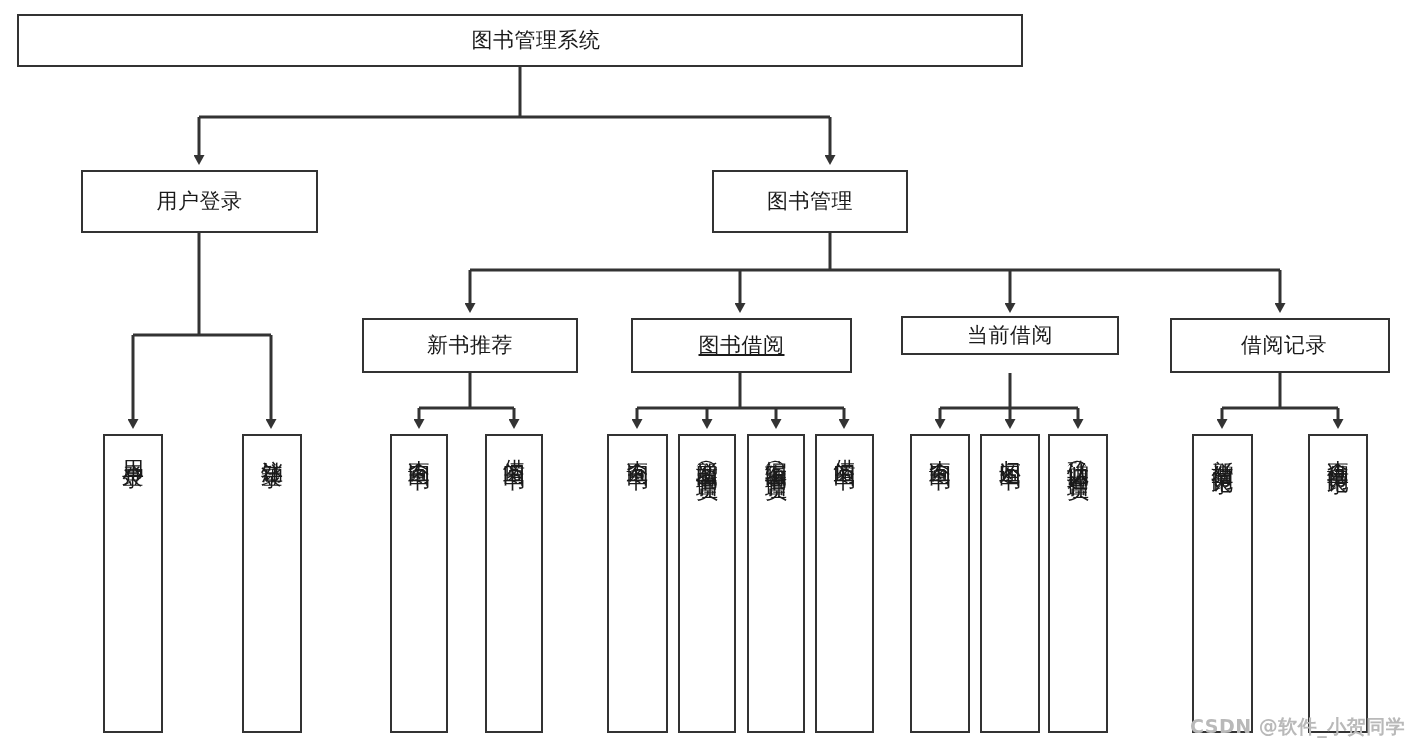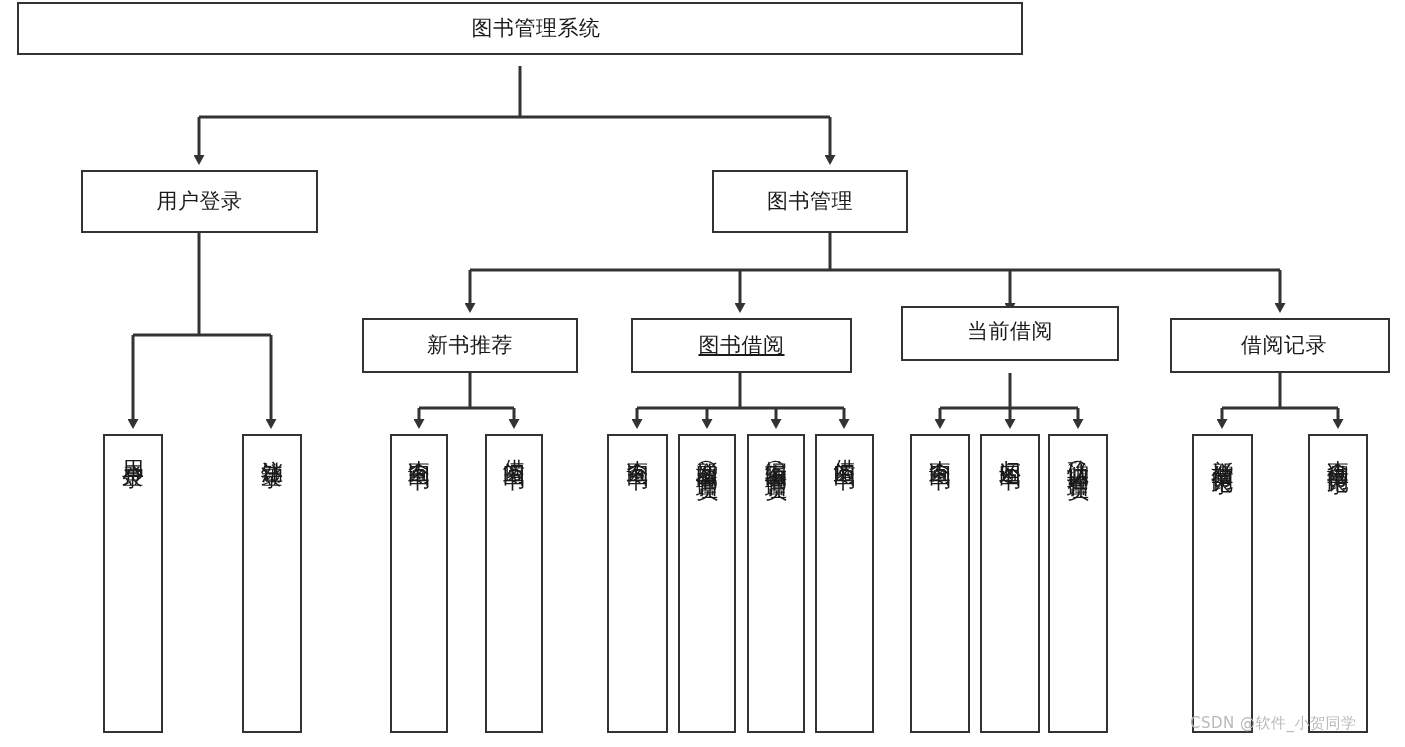--- a/index.html
+++ b/index.html
@@ -52,24 +52,25 @@
   .node.vertical .node-label {
     writing-mode: vertical-rl;
     text-orientation: upright;
     font-size: 22px;
     letter-spacing: 3px;
     line-height: 1;
     white-space: nowrap;
   }
   .watermark {
     position: absolute;
-    font-size: 15px;
+    font-size: 19px;
     color: #b9b9b9;
     white-space: nowrap;
     letter-spacing: 0.5px;
+    font-weight: bold;
   }
 </style>
 </head>
 <body>
 
 <div id="diagram-root">
 
   <svg id="diagram-svg" viewBox="0 0 1405 747" xmlns="http://www.w3.org/2000/svg">
     <defs>
       <marker id="arrow" markerWidth="10" markerHeight="11" refX="1" refY="5.5" orient="auto" markerUnits="userSpaceOnUse">
@@ -113,38 +114,38 @@
       <path d="M1010,408 L1010,420" marker-end="url(#arrow)"></path>
       <path d="M1078,408 L1078,420" marker-end="url(#arrow)"></path>
 
       <path d="M1280,373 L1280,408"></path>
       <path d="M1222,408 L1338,408"></path>
       <path d="M1222,408 L1222,420" marker-end="url(#arrow)"></path>
       <path d="M1338,408 L1338,420" marker-end="url(#arrow)"></path>
     </g>
   </svg>
 
-  <div class="node horizontal" style="left:17px; top:2px; width:1006px; height:53px;padding-left:32px;">
+  <div class="node horizontal" style="left:17px; top:14px; width:1006px; height:53px;padding-left:32px;">
     <span class="node-label">图书管理系统</span>
   </div>
 
   <div class="node horizontal" style="left:81px; top:170px; width:237px; height:63px;">
     <span class="node-label">用户登录</span>
   </div>
   <div class="node horizontal" style="left:712px; top:170px; width:196px; height:63px;">
     <span class="node-label">图书管理</span>
   </div>
 
   <div class="node horizontal" style="left:362px; top:318px; width:216px; height:55px;">
     <span class="node-label">新书推荐</span>
   </div>
   <div class="node horizontal" style="left:631px; top:318px; width:221px; height:55px;text-decoration:underline;">
     <span class="node-label">图书借阅</span>
   </div>
-  <div class="node horizontal" style="left:901px; top:306px; width:218px; height:55px;font-family:Liberation Mono, monospace;">
+  <div class="node horizontal" style="left:901px; top:316px; width:218px; height:39px;">
     <span class="node-label">当前借阅</span>
   </div>
   <div class="node horizontal" style="left:1170px; top:318px; width:220px; height:55px;padding-left:8px;">
     <span class="node-label">借阅记录</span>
   </div>
 
   <div class="node vertical" style="left:103px; top:434px; width:60px; height:299px;">
     <span class="node-label">用户登录</span>
   </div>
   <div class="node vertical" style="left:242px; top:434px; width:60px; height:299px;">

